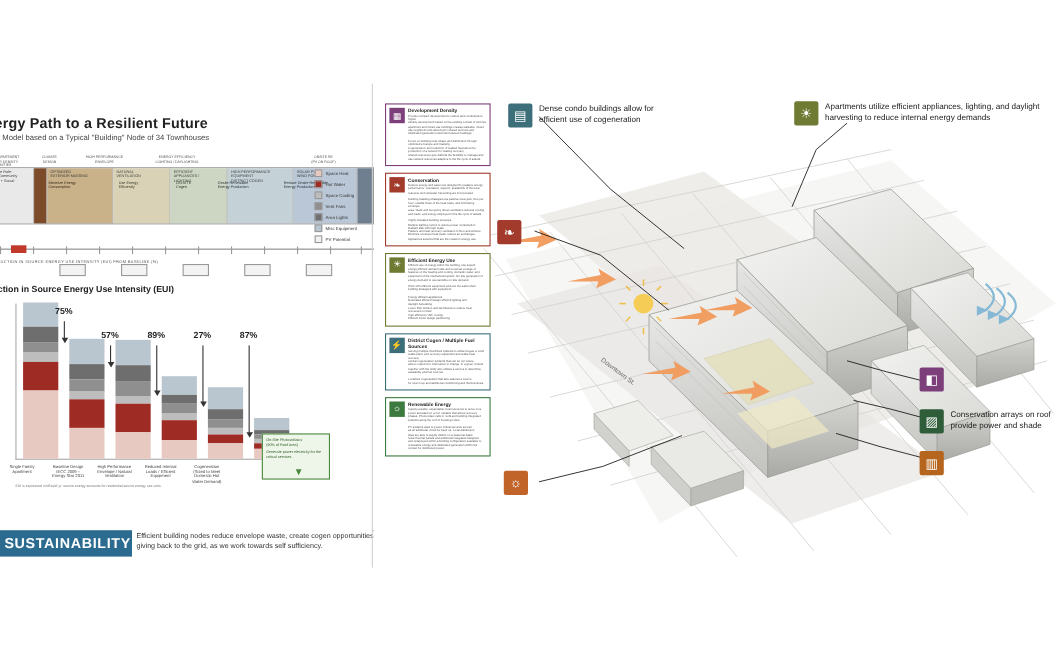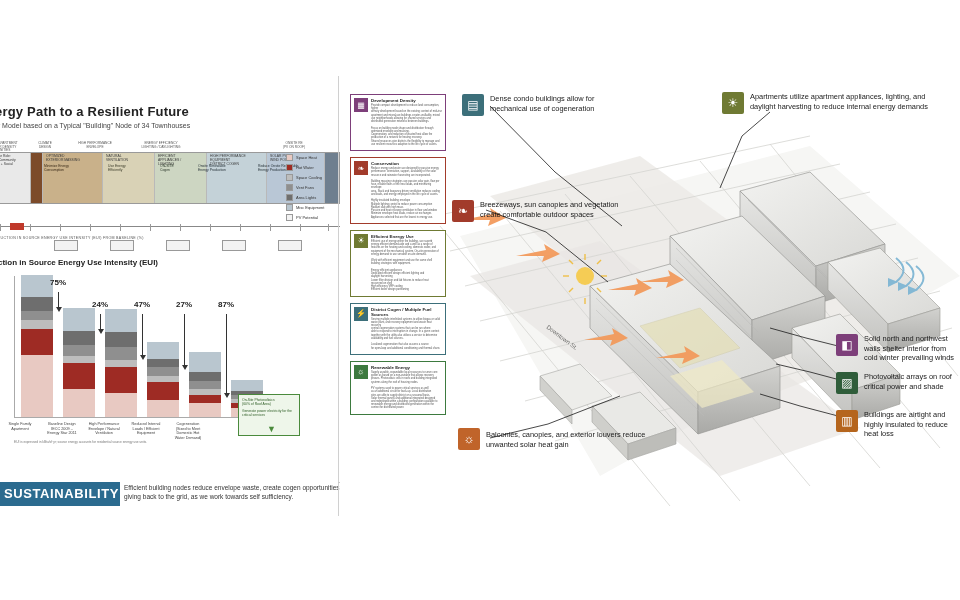--- a/index.html
+++ b/index.html
@@ -326,23 +326,23 @@
             <div class="seg" style="height:5px;background:#9e2b24"></div>
             <div class="seg" style="height:4px;background:#bdbdbd"></div>
             <div class="seg" style="height:4px;background:#8f8f8f"></div>
             <div class="seg" style="height:4px;background:#6e6e6e"></div>
             <div class="seg" style="height:11px;background:#b9c6cf"></div>
           </div>
         </div>
 
         <div class="pct" style="left:44px;top:6px">75%</div>
         <div class="arrow" style="left:64px;top:20px;height:16px"></div>
-        <div class="pct" style="left:86px;top:28px">24%</div>
+        <div class="pct" style="left:86px;top:28px">57%</div>
         <div class="arrow" style="left:106px;top:42px;height:16px"></div>
-        <div class="pct" style="left:128px;top:28px">47%</div>
+        <div class="pct" style="left:128px;top:28px">89%</div>
         <div class="arrow" style="left:148px;top:42px;height:42px"></div>
         <div class="pct" style="left:170px;top:28px">27%</div>
         <div class="arrow" style="left:190px;top:42px;height:52px"></div>
         <div class="pct" style="left:212px;top:28px">87%</div>
         <div class="arrow" style="left:232px;top:42px;height:80px"></div>
 
         <div class="xlabel" style="left:4px;top:150px">Single Family
 Apartment</div>
         <div class="xlabel" style="left:46px;top:150px">Baseline Design
 IECC 2009 –
@@ -632,35 +632,31 @@
 as an additional circuit for back‑up. Local distribution
 sites are able to supply district on a seasonal basis.
 Solar thermal panels and additional integrated designed
 and redeployed within a building configuration available to
 renewable energy and distributed generation within the
 context for distributed power.</span>
         </div>
       </div>
 
       <div class="icon-box" style="left:122px;top:18px;background:#3c6f7a">▤</div>
-      <div class="callout" style="left:150px;top:18px;width:110px">Dense condo buildings allow for mechanical use of cogeneration</div>
+      <div class="callout" style="left:150px;top:18px;width:110px">Dense condo buildings allow for efficient use of cogeneration</div>
 
       <div class="icon-box" style="left:382px;top:16px;background:#6f7a33">☀</div>
-      <div class="callout" style="left:410px;top:16px;width:200px">Apartments utilize apartment appliances, lighting, and daylight harvesting to reduce internal energy demands</div>
+      <div class="callout" style="left:410px;top:16px;width:200px">Apartments utilize efficient appliances, lighting, and daylight harvesting to reduce internal energy demands</div>
 
       <div class="icon-box" style="left:112px;top:124px;background:#a23b2b">❧</div>
-      <div class="callout" style="left:140px;top:124px;width:160px">Breezeways, sun canopies and vegetation create comfortable outdoor spaces</div>
 
       <div class="icon-box" style="left:496px;top:258px;background:#7d3f7a">◧</div>
-      <div class="callout" style="left:524px;top:258px;width:96px">Solid north and northwest walls shelter interior from cold winter prevailing winds</div>
 
       <div class="icon-box" style="left:496px;top:296px;background:#2f5d3a">▨</div>
-      <div class="callout" style="left:524px;top:296px;width:96px">Photovoltaic arrays on roof critical power and shade</div>
+      <div class="callout" style="left:524px;top:296px;width:96px">Conservation arrays on roof provide power and shade</div>
 
       <div class="icon-box" style="left:496px;top:334px;background:#b5651d">▥</div>
-      <div class="callout" style="left:524px;top:334px;width:96px">Buildings are airtight and highly insulated to reduce heat loss</div>
 
       <div class="icon-box" style="left:118px;top:352px;background:#c0642a">☼</div>
-      <div class="callout" style="left:146px;top:354px;width:160px">Balconies, canopies, and exterior louvers reduce unwanted solar heat gain</div>
 
     </div>
   </div>
 </div>
 
 </body></html>

